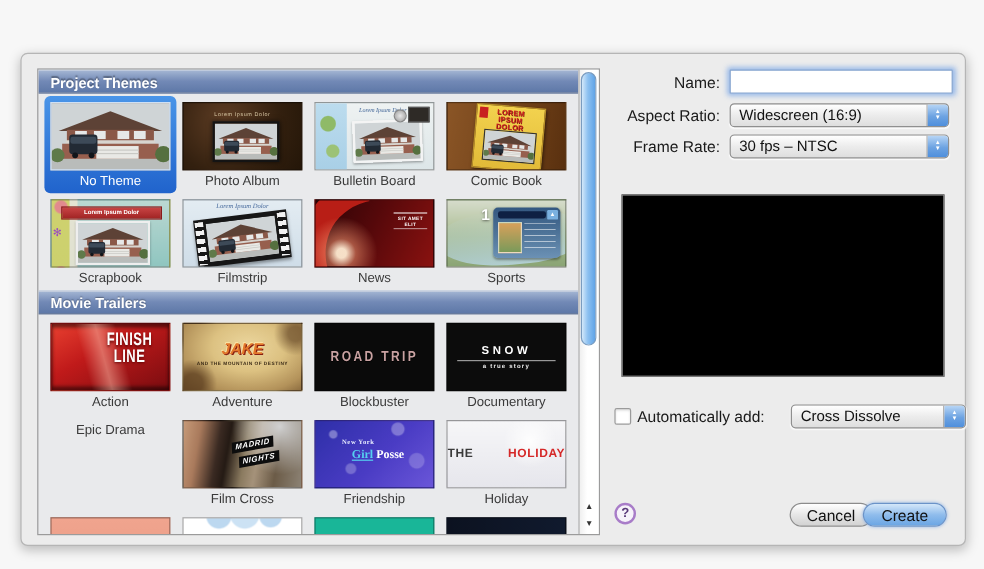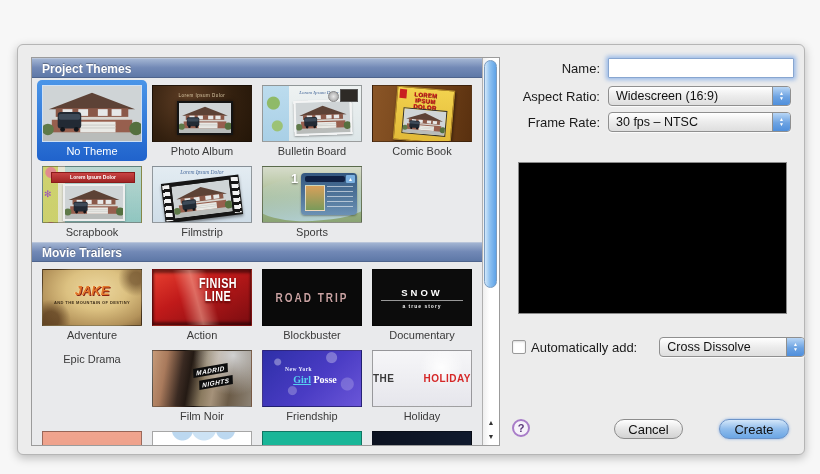--- a/index.html
+++ b/index.html
@@ -181,21 +181,21 @@
   .auto-row{position:absolute;left:494px;top:292px;width:293px;display:flex;align-items:center;}
   .checkbox{width:12px;height:12px;background:#fff;border:1px solid #9a9a9a;border-radius:2px;
             box-shadow:inset 0 1px 2px rgba(0,0,0,.15);margin-right:5px;flex:0 0 12px;}
   .auto-label{font-size:13px;color:#1a1a1a;margin-right:22px;white-space:nowrap;}
   .auto-row .popup{flex:1;}
   .help{position:absolute;left:494px;top:374px;width:18px;height:18px;border-radius:50%;background:#f6f2fa;
         border:2px solid #a87cc8;box-sizing:border-box;text-align:center;line-height:14px;font-size:11px;
         font-weight:bold;color:#5a3a7a;cursor:default;}
   .btn{position:absolute;top:374px;height:20px;border-radius:10px;font-size:13px;color:#111;text-align:center;
        line-height:19px;box-sizing:border-box;cursor:default;}
-  .btn.cancel{left:596px;width:69px;border:1px solid #8c8c8c;background:linear-gradient(#ffffff,#e6e6e6 50%,#d2d2d2);}
+  .btn.cancel{left:640px;width:69px;border:1px solid #8c8c8c;background:linear-gradient(#ffffff,#e6e6e6 50%,#d2d2d2);}
   .btn.create{left:701px;width:70px;border:1px solid #6b93c8;background:linear-gradient(#d4e7f9,#8fbcec 50%,#6ba6e4);
               box-shadow:0 0 3px rgba(110,160,230,.8);}
 </style>
 </head>
 <body>
 
 <div class="stage">
   <div class="dialog">
 
     <div class="themes-list">
@@ -378,53 +378,64 @@
                       <circle cx="20" cy="45" r="2.5" fill="#11151a"></circle>
                       <circle cx="34" cy="45" r="2.5" fill="#11151a"></circle>
                     </svg>
                   </div>
                   <div class="fs-holes"></div>
                 </div>
               </div>
               <div class="cell-label">Filmstrip</div>
             </div>
             <div class="cell">
+              <div class="thumb thumb-news">
+                <div class="nw-arc a"></div>
+                <div class="nw-arc b"></div>
+                <div class="nw-flare"></div>
+                <div class="nw-chip">
+                  <span class="nw-cap">SIT AMET ELIT</span>
+                </div>
+              </div>
+              <div class="cell-label">News</div>
+            </div>
+            <div class="cell">
               <div class="thumb thumb-sports">
                 <div class="sp-ribbon"></div>
                 <div class="sp-one">1</div>
                 <div class="sp-board">
                   <div class="sp-head"></div>
                   <div class="sp-photo"></div>
                   <div class="sp-rows"></div>
                   <div class="sp-pic">▲</div>
                 </div>
               </div>
               <div class="cell-label">Sports</div>
             </div>
           </div>
           <div class="sec-header">Movie Trailers</div>
           <div class="grid">
             <div class="cell">
-              <div class="thumb thumb-adventure">
-                <div class="ad-t1">JAKE</div>
-                <div class="ad-t2">AND THE MOUNTAIN OF DESTINY</div>
-              </div>
-              <div class="cell-label">Adventure</div>
-            </div>
-            <div class="cell">
               <div class="thumb thumb-action">
                 <div class="ac-streak"></div>
                 <div class="ac-txt">
                   <div>FINISH</div>
                   <div>LINE</div>
                 </div>
               </div>
               <div class="cell-label">Action</div>
             </div>
             <div class="cell">
+              <div class="thumb thumb-adventure">
+                <div class="ad-t1">JAKE</div>
+                <div class="ad-t2">AND THE MOUNTAIN OF DESTINY</div>
+              </div>
+              <div class="cell-label">Adventure</div>
+            </div>
+            <div class="cell">
               <div class="thumb thumb-blockbuster">
                 <div class="bb-t">ROAD TRIP</div>
               </div>
               <div class="cell-label">Blockbuster</div>
             </div>
             <div class="cell">
               <div class="thumb thumb-documentary">
                 <div class="dc-t1">SNOW</div>
                 <div class="dc-line"></div>
                 <div class="dc-t2">a true story</div>
@@ -432,21 +443,21 @@
               <div class="cell-label">Documentary</div>
             </div>
             <div class="cell">
               <div class="cell-label">Epic Drama</div>
             </div>
             <div class="cell">
               <div class="thumb thumb-filmnoir">
                 <div class="fn-chip c1">MADRID</div>
                 <div class="fn-chip c2">NIGHTS</div>
               </div>
-              <div class="cell-label">Film Noir</div>
+              <div class="cell-label">Film Cross</div>
             </div>
             <div class="cell">
               <div class="thumb thumb-friendship">
                 <div class="fr-ny">New York</div>
                 <div class="fr-main"><span class="fr-girl">Girl</span> <span class="fr-posse">Posse</span></div>
               </div>
               <div class="cell-label">Friendship</div>
             </div>
             <div class="cell">
               <div class="thumb thumb-holiday">

